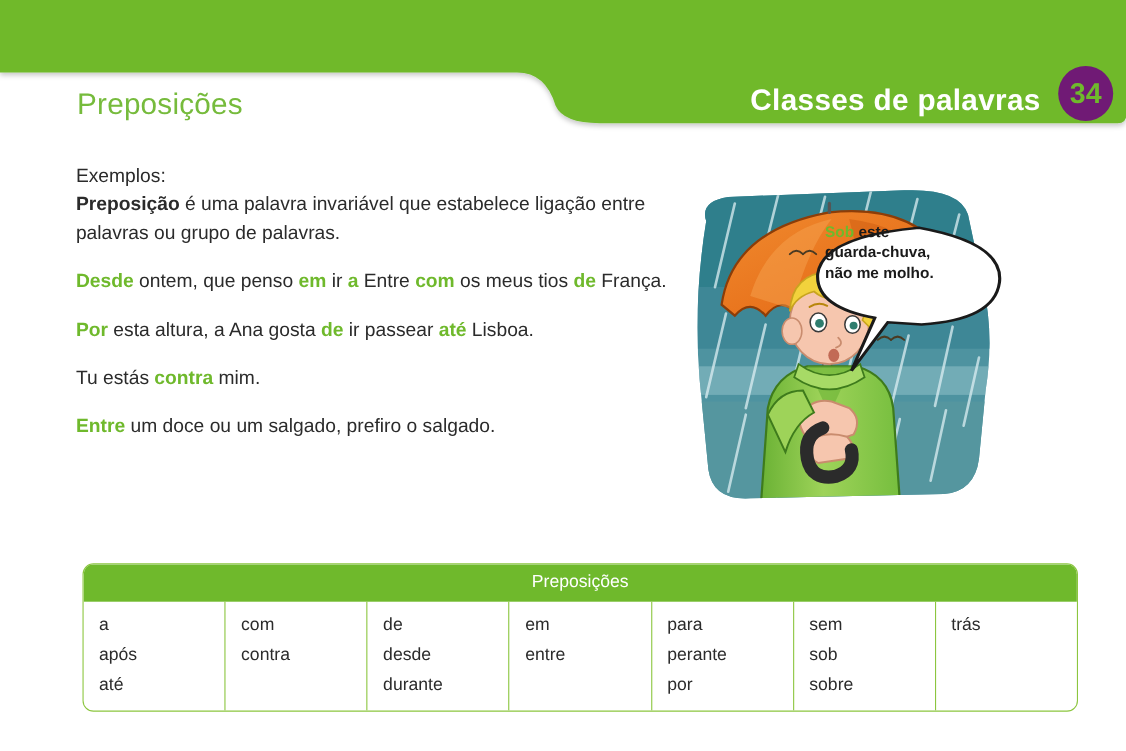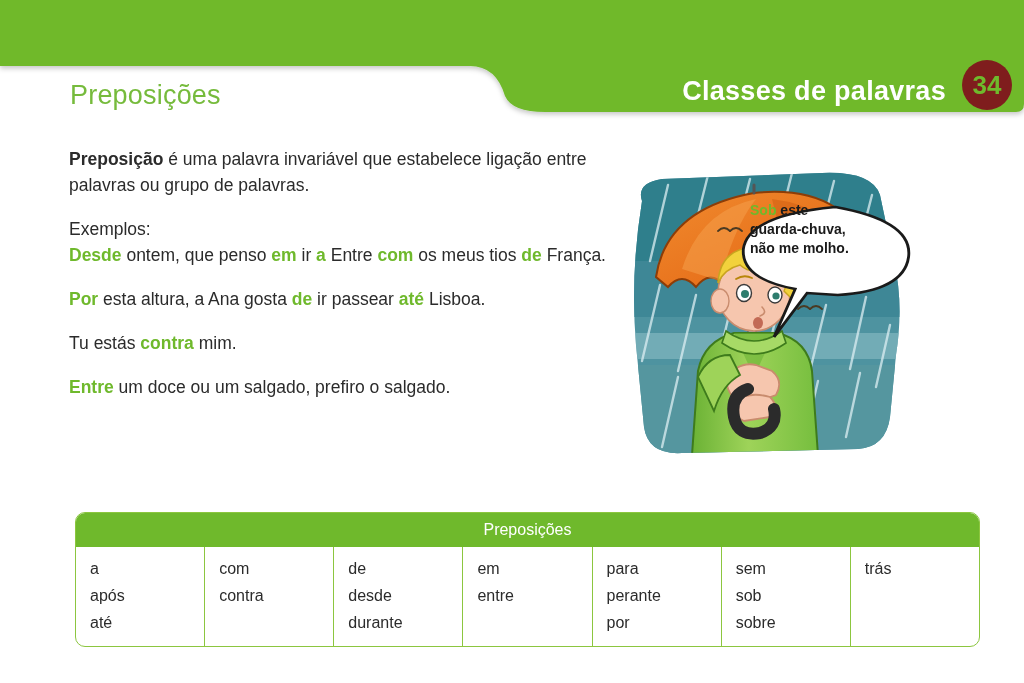--- a/index.html
+++ b/index.html
@@ -40,21 +40,21 @@
     white-space: nowrap;
     line-height: 1;
   }
   .page-badge {
     position: absolute;
     top: 60px;
     right: 12px;
     width: 50px;
     height: 50px;
     border-radius: 50%;
-    background: #7f1d1d;
+    background: #701a75;
     display: flex;
     align-items: center;
     justify-content: center;
     color: #6FB92C;
     font-size: 26px;
     font-weight: bold;
     line-height: 1;
   }
 
   .section-title {
@@ -147,25 +147,25 @@
   <div class="header-title">Classes de palavras</div>
   <div class="page-badge">
     <span>34</span>
   </div>
 </div>
 
 <div class="section-title">Preposições</div>
 
 <div class="content">
 
+  <p class="para tight">Exemplos:</p>
+
   <p class="para">
     <span class="b">Preposição</span><span> é uma palavra invariável que estabelece ligação entre palavras ou grupo de palavras.</span>
   </p>
-
-  <p class="para tight">Exemplos:</p>
 
   <p class="para">
     <span class="prep">Desde</span><span> ontem, que penso </span><span class="prep">em</span><span> ir </span><span class="prep">a</span><span> Entre </span><span class="prep">com</span><span> os meus tios </span><span class="prep">de</span><span> França.</span>
   </p>
 
   <p class="para">
     <span class="prep">Por</span><span> esta altura, a Ana gosta </span><span class="prep">de</span><span> ir passear </span><span class="prep">até</span><span> Lisboa.</span>
   </p>
 
   <p class="para">

